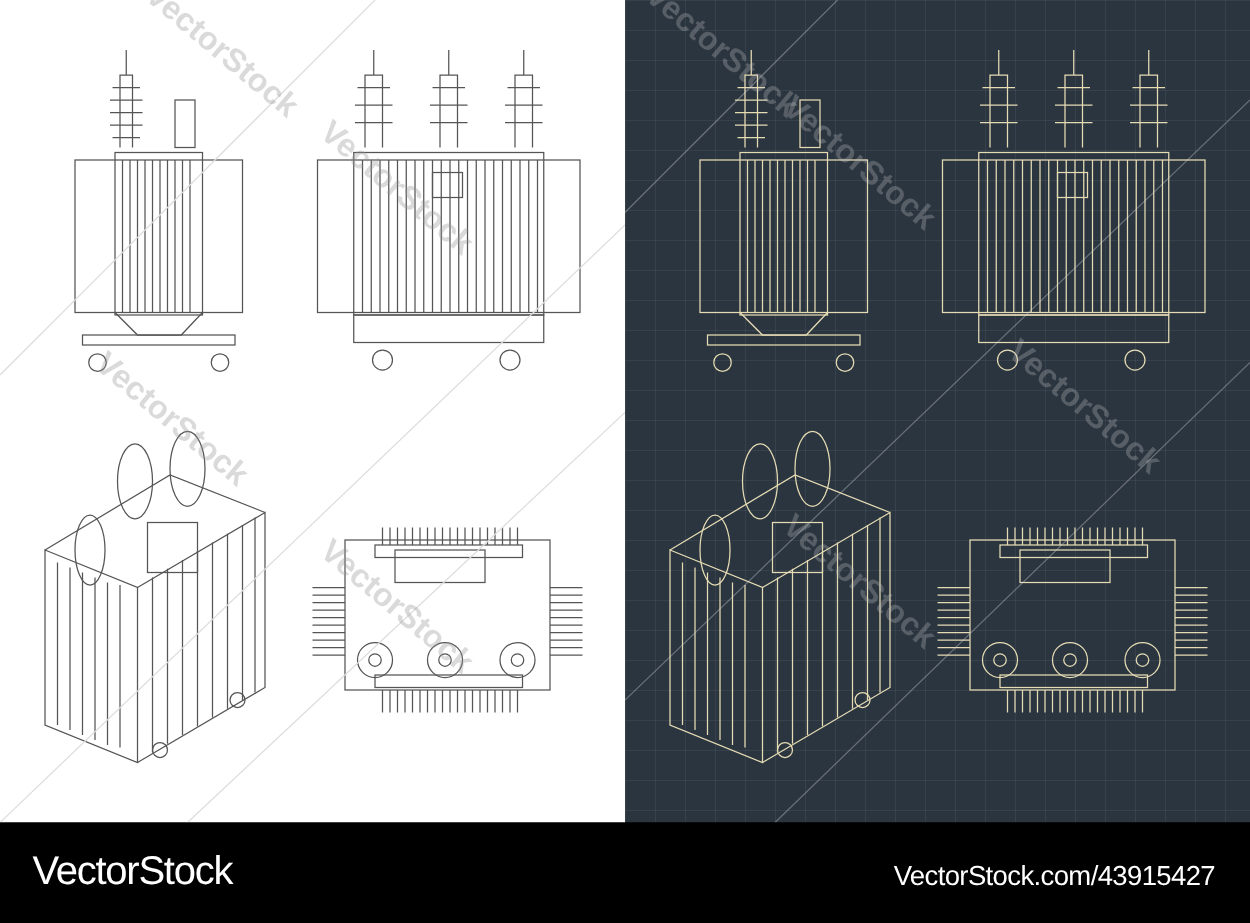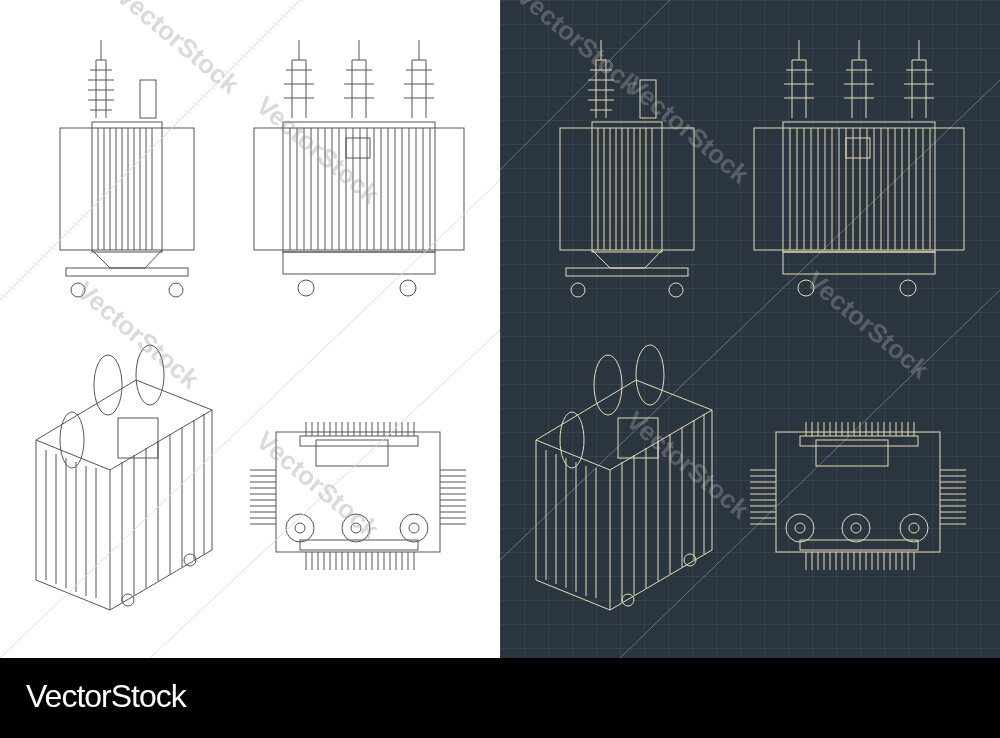--- a/index.html
+++ b/index.html
@@ -174,13 +174,14 @@
     </g>
   </svg>
   <div class="wm" style="left:30px;top:-20px">VectorStock</div>
   <div class="wm" style="left:140px;top:70px">VectorStock</div>
   <div class="wm" style="left:320px;top:265px">VectorStock</div>
   <div class="wm" style="left:140px;top:405px">VectorStock</div>
 </div>
 
 <div class="footer">
   <div class="brand">VectorStock</div>
+  <div class="url">VectorStock.com/43915427</div>
 </div>
 
 </body></html>

